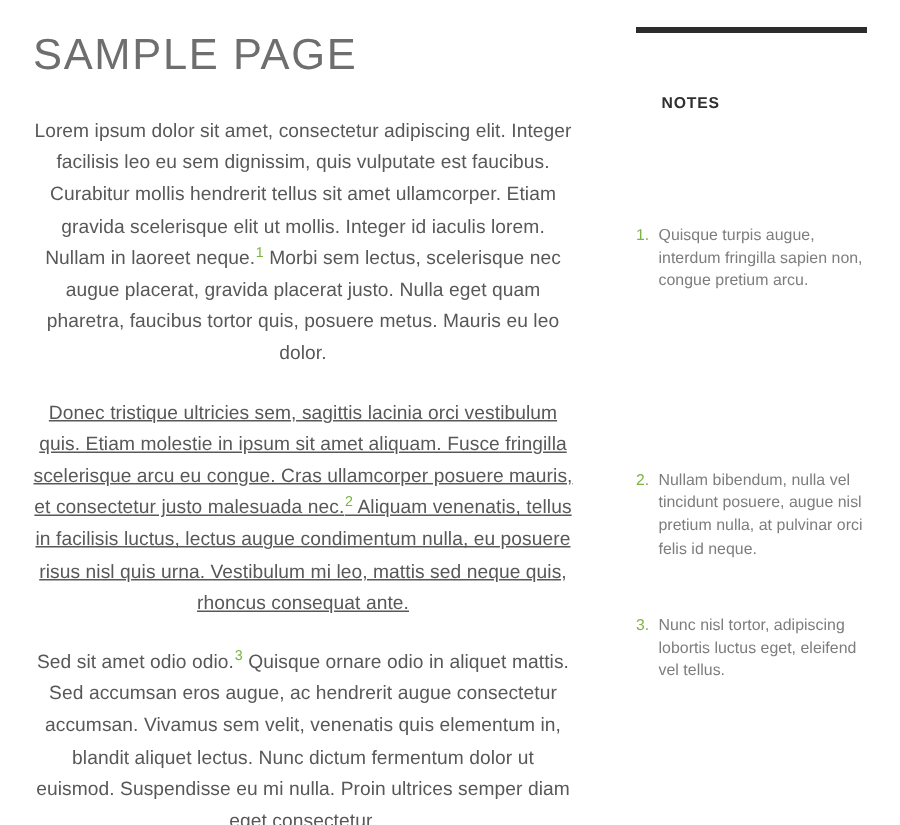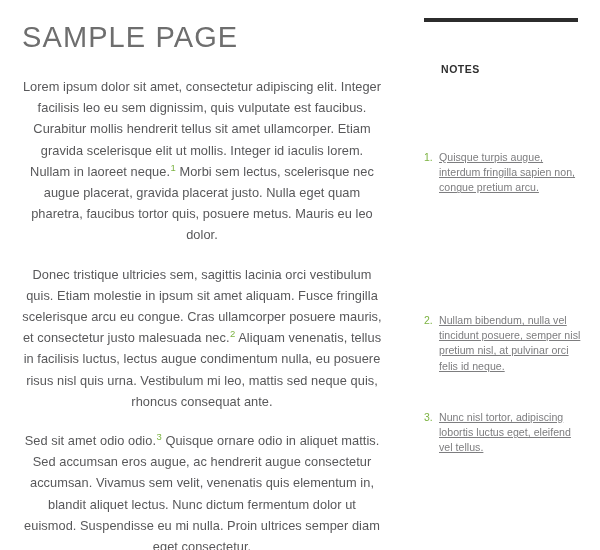--- a/index.html
+++ b/index.html
@@ -44,21 +44,21 @@
   .body-paragraph {
     font-size: 12.8px;
     line-height: 21.2px;
     color: #58585a;
     margin: 0;
     letter-spacing: 0.05px;
     text-align: center;
   }
 
   #paragraph-1 { padding-top: 22px; }
-  #paragraph-2 { padding-top: 18px; }
+  #paragraph-2 { padding-top: 18px; text-decoration: underline; }
   #paragraph-3 { padding-top: 18px; }
 
   .footnote-ref {
     color: #7cb342;
     font-size: 9.5px;
     vertical-align: super;
     line-height: 0;
     padding-left: 0.5px;
   }
 
@@ -106,21 +106,20 @@
     flex: 0 0 15px;
     text-align: left;
   }
 
   .note-text {
     font-size: 10.6px;
     line-height: 15.2px;
     color: #7d7d7f;
     letter-spacing: 0.02px;
     flex: 1 1 auto;
-    text-decoration: underline;
   }
 
   #note-1 { top: 150px; }
   #note-2 { top: 313px; }
   #note-3 { top: 410px; }
 </style>
 </head>
 <body>
 
 <div id="page">
@@ -149,21 +148,21 @@
 
     <h2 id="notes-heading">NOTES</h2>
 
     <div class="note-item" id="note-1">
       <span class="note-marker">1.</span>
       <span class="note-text">Quisque turpis augue, interdum fringilla sapien non, congue pretium arcu.</span>
     </div>
 
     <div class="note-item" id="note-2">
       <span class="note-marker">2.</span>
-      <span class="note-text">Nullam bibendum, nulla vel tincidunt posuere, semper nisl pretium nisl, at pulvinar orci felis id neque.</span>
+      <span class="note-text">Nullam bibendum, nulla vel tincidunt posuere, augue nisl pretium nulla, at pulvinar orci felis id neque.</span>
     </div>
 
     <div class="note-item" id="note-3">
       <span class="note-marker">3.</span>
       <span class="note-text">Nunc nisl tortor, adipiscing lobortis luctus eget, eleifend vel tellus.</span>
     </div>
 
   </div>
 
 </div>

